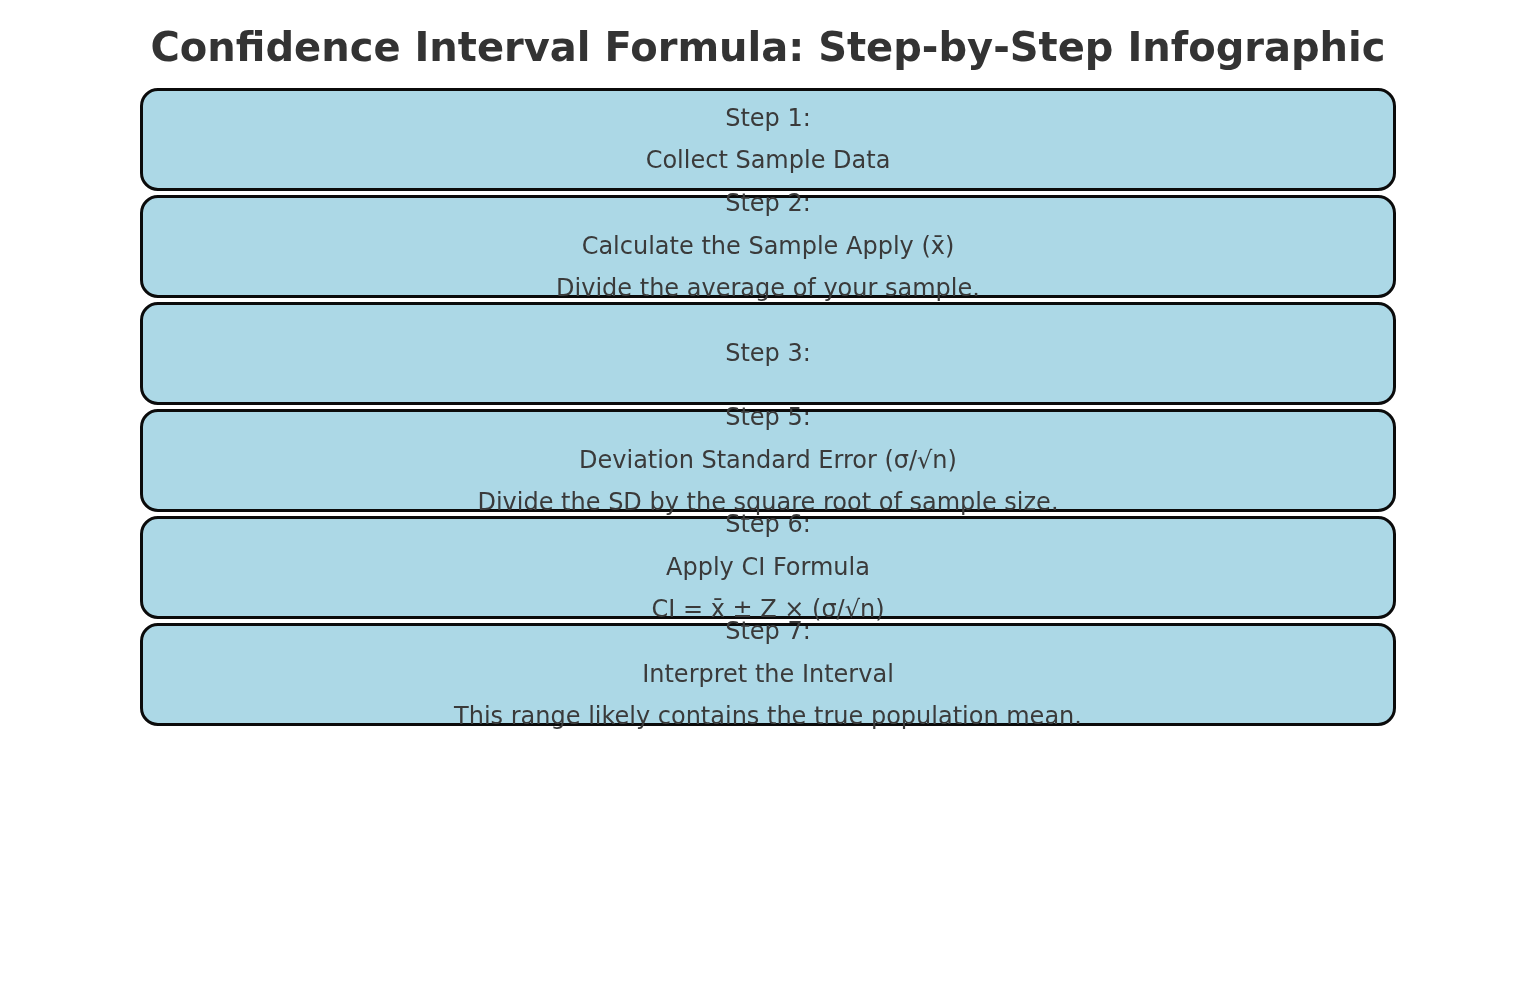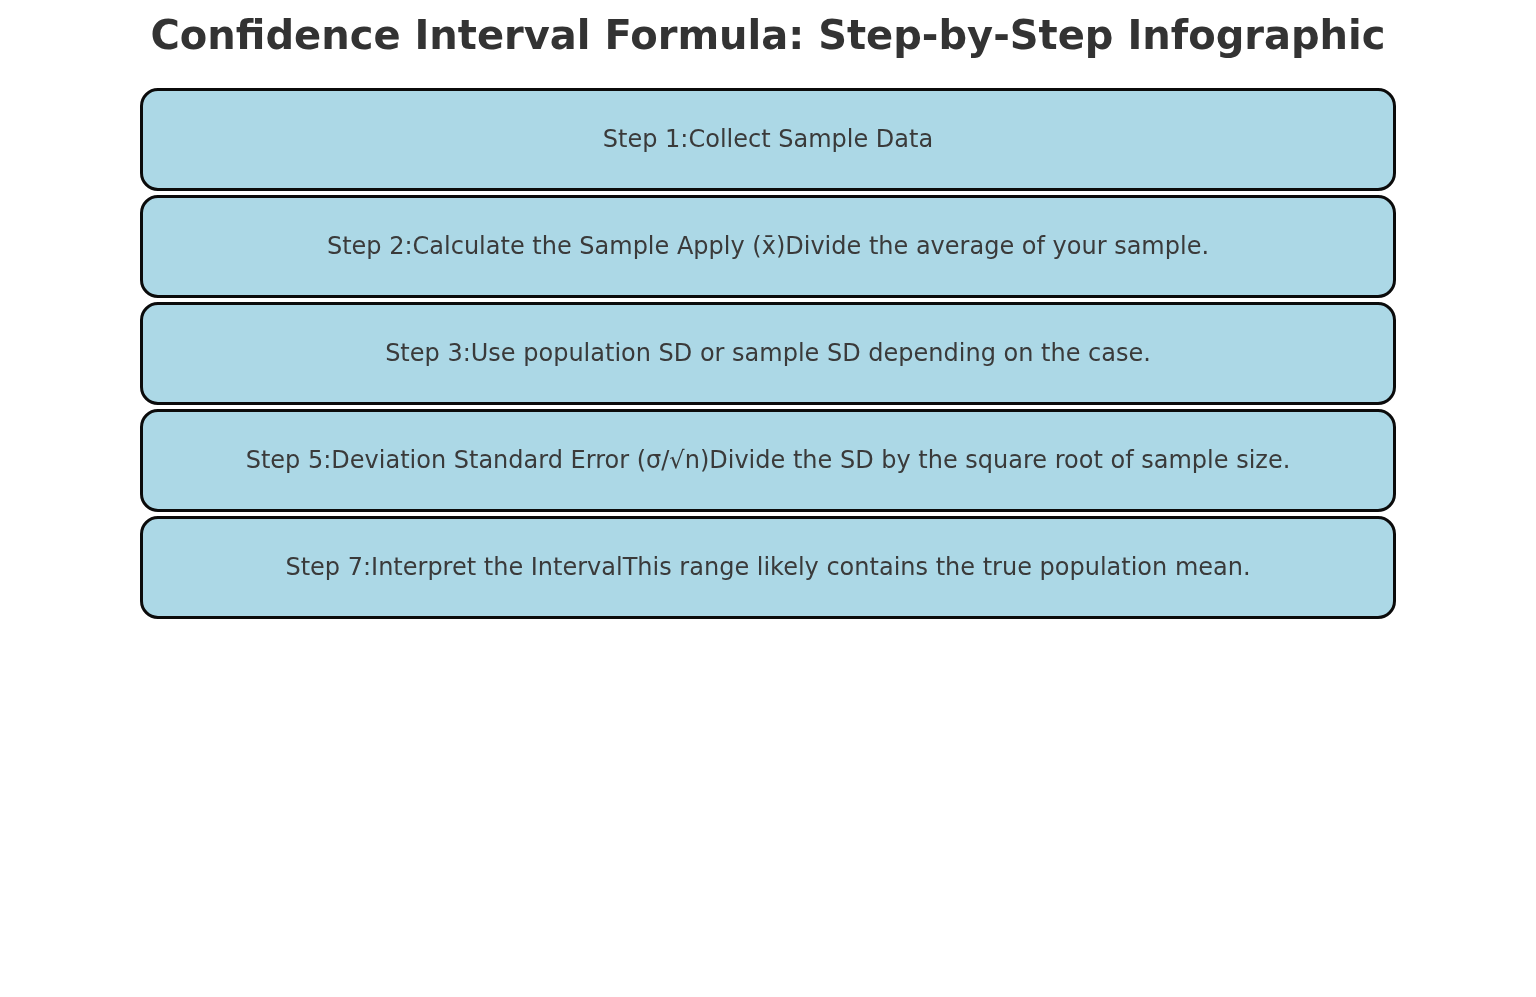--- a/index.html
+++ b/index.html
@@ -12,21 +12,21 @@
     font-family: "DejaVu Sans", sans-serif;
   }
   .canvas {
     position: relative;
     width: 1536px;
     height: 997px;
     background: #ffffff;
   }
   .title {
     position: absolute;
-    top: 12px;
+    top: 24px;
     left: 0;
     width: 1536px;
     text-align: center;
     font-size: 40px;
     font-weight: bold;
     color: #333333;
     letter-spacing: 0px;
   }
   .boxes {
     position: absolute;
@@ -36,27 +36,28 @@
   }
   .step-box {
     box-sizing: border-box;
     width: 1256px;
     height: 103px;
     margin-bottom: 4px;
     background: #acd8e6;
     border: 3px solid #0b0b0b;
     border-radius: 18px;
     display: flex;
-    flex-direction: row;
+    flex-direction: column;
     justify-content: center;
     align-items: center;
     text-align: center;
     color: #3a3a3a;
     font-size: 24px;
     line-height: 31.5px;
+    gap: 11px;
   }
   .step-box div {
     white-space: nowrap;
   }
 </style>
 </head>
 <body>
 
 <div class="canvas">
 
@@ -70,30 +71,34 @@
     </div>
 
     <div class="step-box">
       <div>Step 2:</div>
       <div>Calculate the Sample Apply (x̄)</div>
       <div>Divide the average of your sample.</div>
     </div>
 
     <div class="step-box">
       <div>Step 3:</div>
-      <div>Use population SD or sample SD depending on the case.</div>
     </div>
 
 
     <div class="step-box">
       <div>Step 5:</div>
       <div>Deviation Standard Error (σ/√n)</div>
       <div>Divide the SD by the square root of sample size.</div>
     </div>
 
+    <div class="step-box">
+      <div>Step 6:</div>
+      <div>Apply CI Formula</div>
+      <div>CI = x̄ ± Z × (σ/√n)</div>
+    </div>
 
     <div class="step-box">
       <div>Step 7:</div>
       <div>Interpret the Interval</div>
       <div>This range likely contains the true population mean.</div>
     </div>
 
   </div>
 </div>
 

